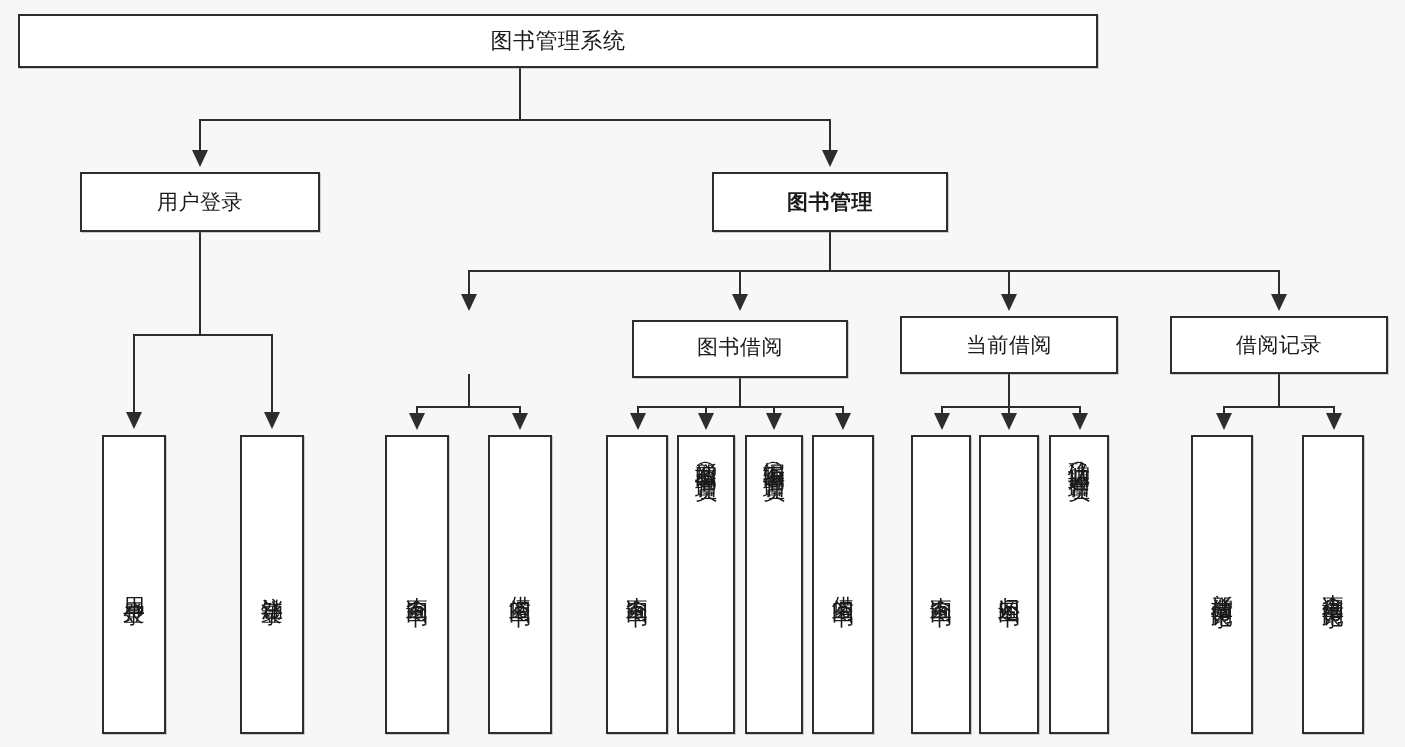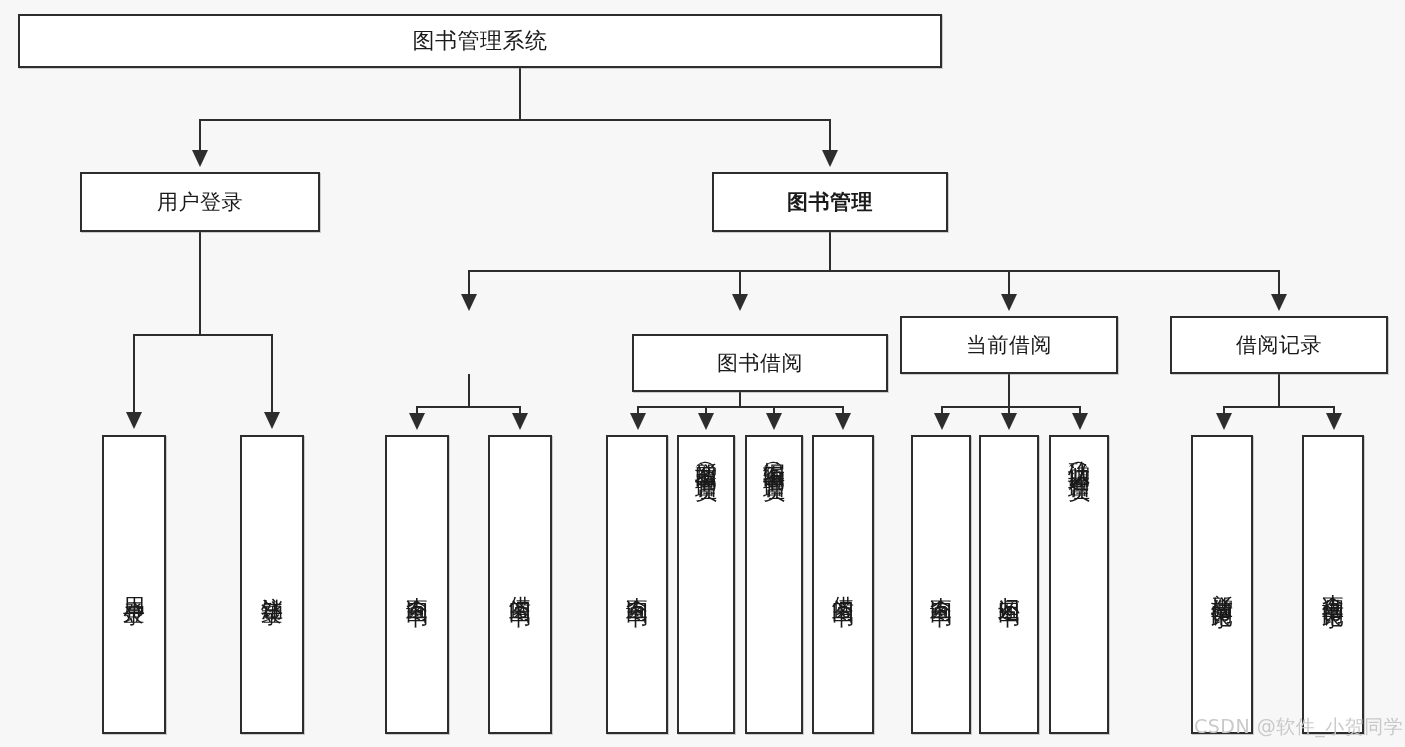--- a/index.html
+++ b/index.html
@@ -84,21 +84,21 @@
     white-space: nowrap;
     z-index: 5;
     letter-spacing: 0.5px;
   }
 </style>
 </head>
 <body>
 
 <div id="canvas">
 
-  <div class="node horizontal root" style="left:18px; top:14px; width:924px; height:54px;">
+  <div class="node horizontal root" style="left:18px; top:14px; width:1080px; height:54px;">
     <span class="label">图书管理系统</span>
   </div>
 
   <div class="edge v" style="left:519px; top:68px; width:2px; height:52px;"></div>
 
   <div class="edge h" style="left:199px; top:119px; width:632px; height:2px;"></div>
 
   <div class="edge v" style="left:199px; top:119px; width:2px; height:33px;"></div>
   <div class="arrow" style="left:192px; top:150px;"></div>
   <div class="edge v" style="left:829px; top:119px; width:2px; height:33px;"></div>
@@ -123,21 +123,21 @@
 
   <div class="edge v" style="left:468px; top:270px; width:2px; height:26px;"></div>
   <div class="arrow" style="left:461px; top:294px;"></div>
   <div class="edge v" style="left:739px; top:270px; width:2px; height:26px;"></div>
   <div class="arrow" style="left:732px; top:294px;"></div>
   <div class="edge v" style="left:1008px; top:270px; width:2px; height:26px;"></div>
   <div class="arrow" style="left:1001px; top:294px;"></div>
   <div class="edge v" style="left:1278px; top:270px; width:2px; height:26px;"></div>
   <div class="arrow" style="left:1271px; top:294px;"></div>
 
-  <div class="node horizontal" style="left:632px; top:334px; width:256px; height:58px;">
+  <div class="node horizontal" style="left:632px; top:320px; width:216px; height:58px;font-family:Liberation Mono, monospace;">
     <span class="label">图书借阅</span>
   </div>
   <div class="node horizontal" style="left:1170px; top:316px; width:218px; height:58px;">
     <span class="label">借阅记录</span>
   </div>
   <div class="node horizontal" style="left:900px; top:316px; width:218px; height:58px;">
     <span class="label">当前借阅</span>
   </div>
 
   <div class="edge v" style="left:468px; top:374px; width:2px; height:33px;"></div>
@@ -211,15 +211,14 @@
     <span class="label">确认归还（管理员）</span>
   </div>
 
   <div class="node vertical centered" style="left:1191px; top:435px; width:62px; height:299px;">
     <span class="label">新增借阅记录</span>
   </div>
   <div class="node vertical centered" style="left:1302px; top:435px; width:62px; height:299px;">
     <span class="label">查询借阅记录</span>
   </div>
 
-  <div id="watermark" style="left:1194px; top:714px;">CSDN @软件_小贺同学</div>
 
 </div>
 
 </body></html>

